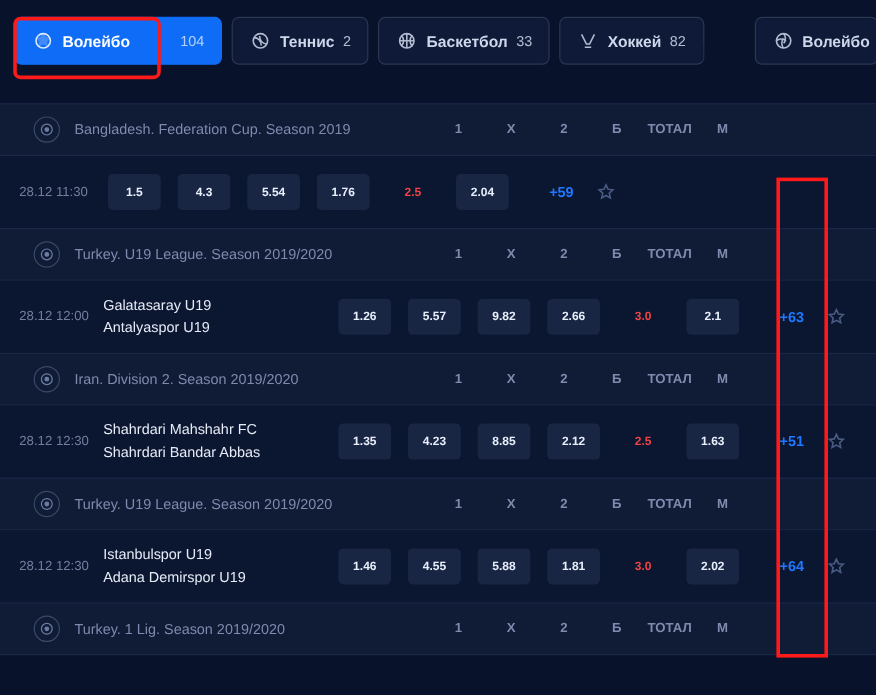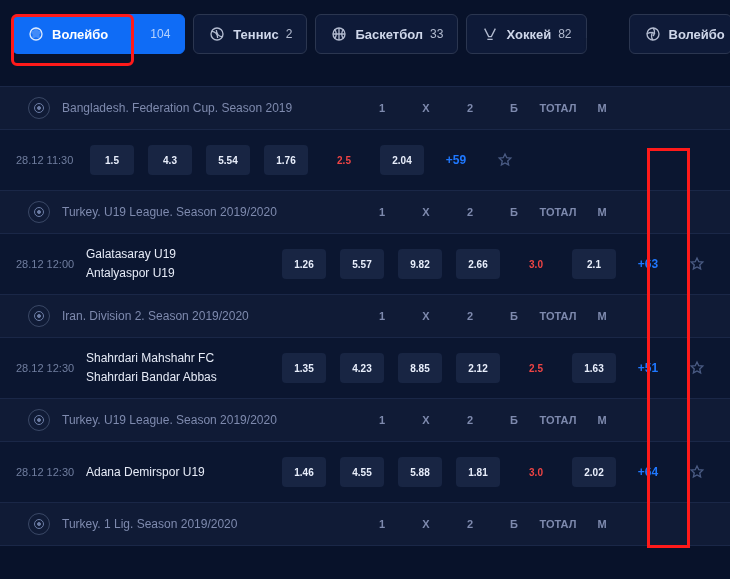--- a/index.html
+++ b/index.html
@@ -154,21 +154,21 @@
     color: #e8eefb;
     cursor: pointer;
   }
   .odds-cell.flat {
     background: transparent;
     color: #ef4444;
     font-weight: 700;
   }
   .more-cell {
     width: 44px;
-    text-align: center;
+    text-align: right;
     font-size: 12px;
     font-weight: 700;
     color: #1f78ff;
     cursor: pointer;
   }
   .star-cell {
     width: 34px;
     display: inline-flex;
     align-items: center;
     justify-content: center;
@@ -373,20 +373,21 @@
       <span class="odds-head">2</span>
       <span class="odds-head">Б</span>
       <span class="odds-head">ТОТАЛ</span>
       <span class="odds-head">М</span>
       <span class="more-cell"></span>
       <span class="star-cell"></span>
     </div>
     <div class="match-row">
       <div class="match-time"><span>28.12</span> <span>12:30</span></div>
       <div class="teams">
+        <span>Istanbulspor U19</span>
         <span>Adana Demirspor U19</span>
       </div>
       <span class="odds-cell">1.46</span>
       <span class="odds-cell">4.55</span>
       <span class="odds-cell">5.88</span>
       <span class="odds-cell">1.81</span>
       <span class="odds-cell flat">3.0</span>
       <span class="odds-cell">2.02</span>
       <span class="more-cell">+64</span>
       <span class="star-cell">

